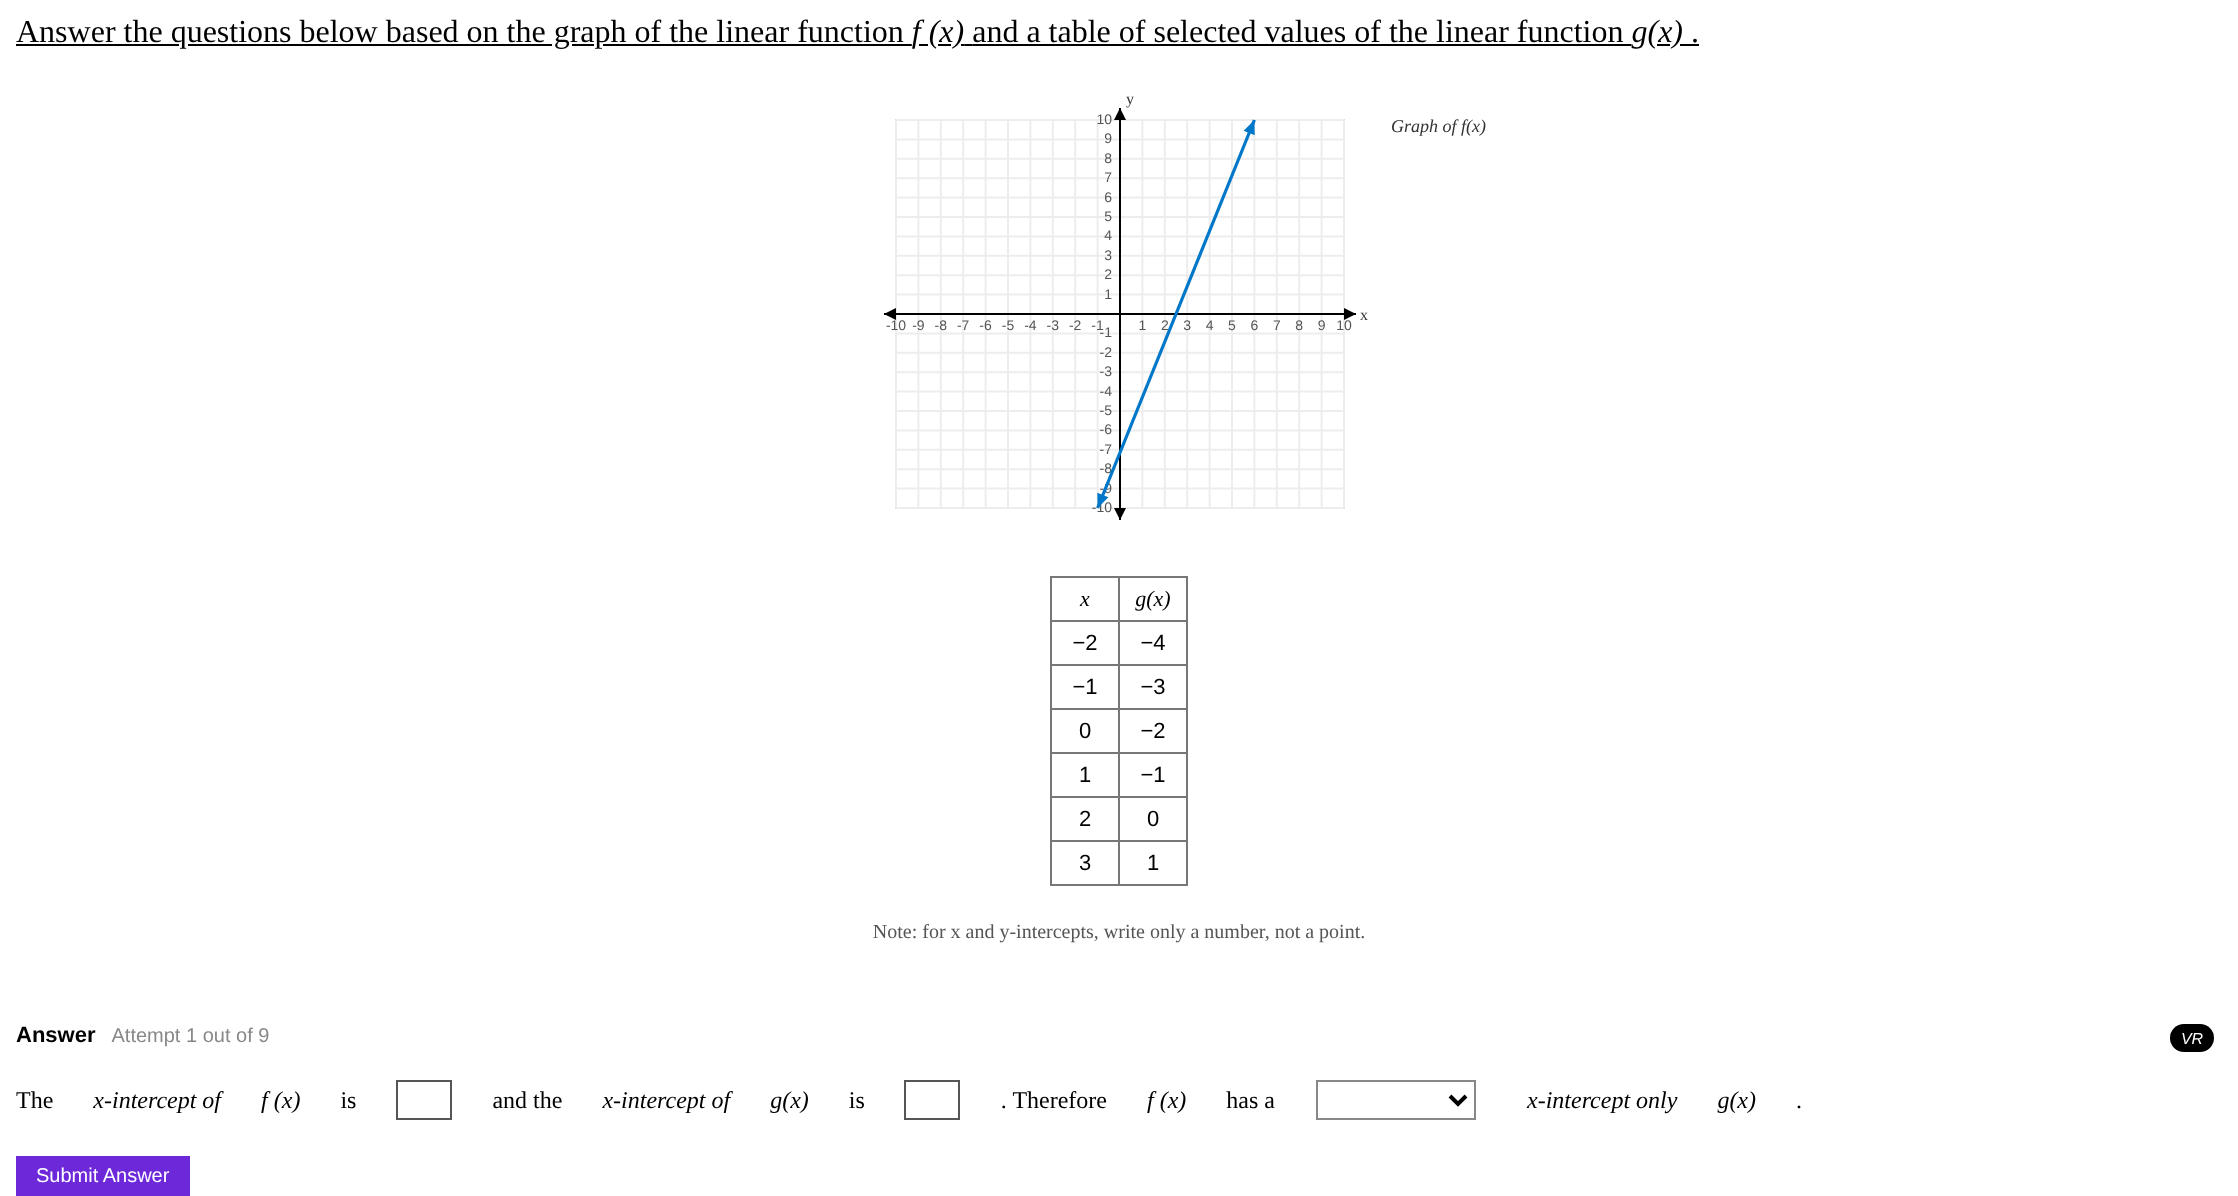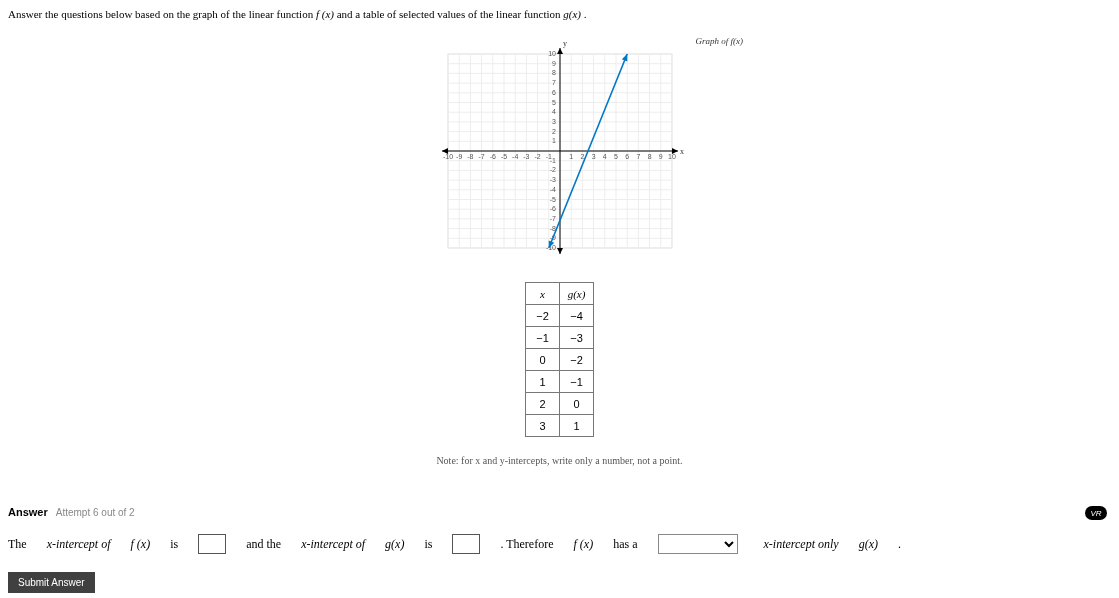--- a/index.html
+++ b/index.html
@@ -5,37 +5,38 @@
   * { box-sizing: border-box; }
   body {
     margin: 0;
     padding: 8px;
     font-family: "Times New Roman", Georgia, serif;
     font-size: 12px;
     color: #000;
     background: #fff;
   }
   .question {
-    font-size: 11px;
+    font-size: 16px;
     margin-bottom: 16px;
+    text-decoration: underline;
   }
   .graph-area {
     display: flex;
     flex-direction: column;
     align-items: center;
     position: relative;
     width: 100%;
   }
   .graph-wrap {
     display: inline-block;
     position: relative;
   }
   .graph-title {
     position: absolute;
-    top: 0;
+    top: 16px;
     left: 100%;
     margin-left: 6px;
     font-size: 9px;
     color: #333;
     font-style: italic;
     white-space: nowrap;
   }
   svg.chart { display: block; }
   .grid-minor { stroke: #ededed; stroke-width: 1; }
   .axis { stroke: #000; stroke-width: 1; }
@@ -71,21 +72,21 @@
   .fill-line { display: flex; flex-wrap: wrap; align-items: center; gap: 20px; font-size: 12px; margin-bottom: 18px; }
   .f-box {
     width: 28px; height: 20px; border: 1px solid #555; background: #fff;
     font-size: 11px; text-align: center; padding: 0;
   }
   .f-select {
     height: 20px; border: 1px solid #888; font-size: 11px; background: #fff;
     min-width: 80px;
   }
   .submit-btn {
-    background: #404040;
+    background: #6d28d9;
     color: #fff;
     border: none;
     padding: 5px 10px;
     font-family: Arial, sans-serif;
     font-size: 10px;
     cursor: pointer;
   }
   .vr-badge {
     position: absolute;
     right: 4px;
@@ -247,21 +248,21 @@
         </tr>
       </tbody>
   </table>
 
   <div class="note">Note: for x and y-intercepts, write only a number, not a point.</div>
 </div>
 
 <div class="answer-section">
   <div class="answer-row">
     <span class="answer-label">Answer</span>
-    <span class="attempt">Attempt 6 out of 2</span>
+    <span class="attempt">Attempt 1 out of 9</span>
     <span class="vr-badge">VR</span>
   </div>
 
   <div class="fill-line">
     <span>The </span>
     <span><i>x-intercept of </i></span>
     <i>f (x)</i>
     <span> is </span>
     <input class="f-box" type="text" style="">
     <span> and the </span>

